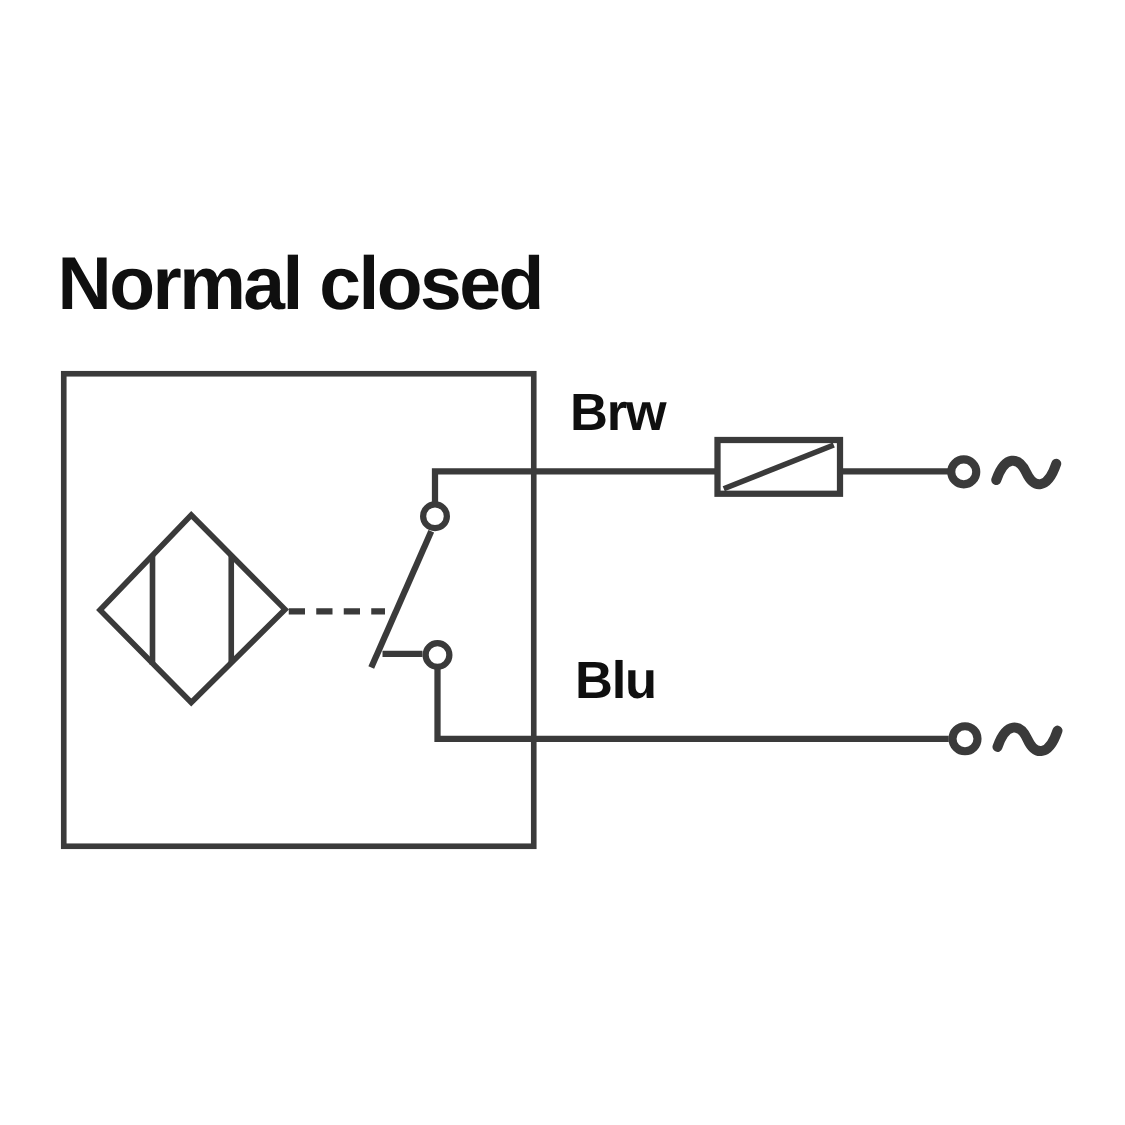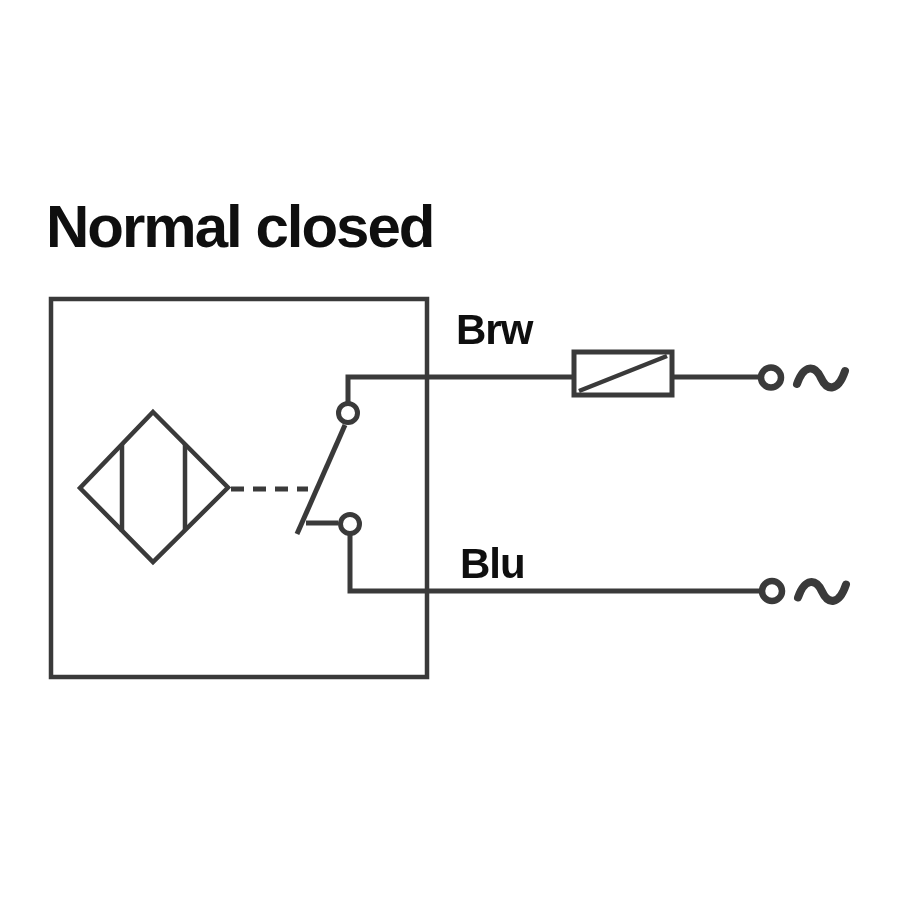--- a/index.html
+++ b/index.html
@@ -36,21 +36,21 @@
   .wire-label {
     position: absolute;
     font-size: 42px;
     font-weight: bold;
     letter-spacing: -1px;
     color: var(--text);
     white-space: nowrap;
     line-height: 1;
   }
   .wire-label.brw { left: 456px; top: 309px; }
-  .wire-label.blu { left: 460px; top: 523px; margin-top: 20px; }
+  .wire-label.blu { left: 460px; top: 523px; }
 
   .stroked { stroke: var(--line); fill: none; }
 </style>
 </head>
 <body>
 
 <div class="stage">
 
   <div class="diagram-title">Normal closed</div>
 

